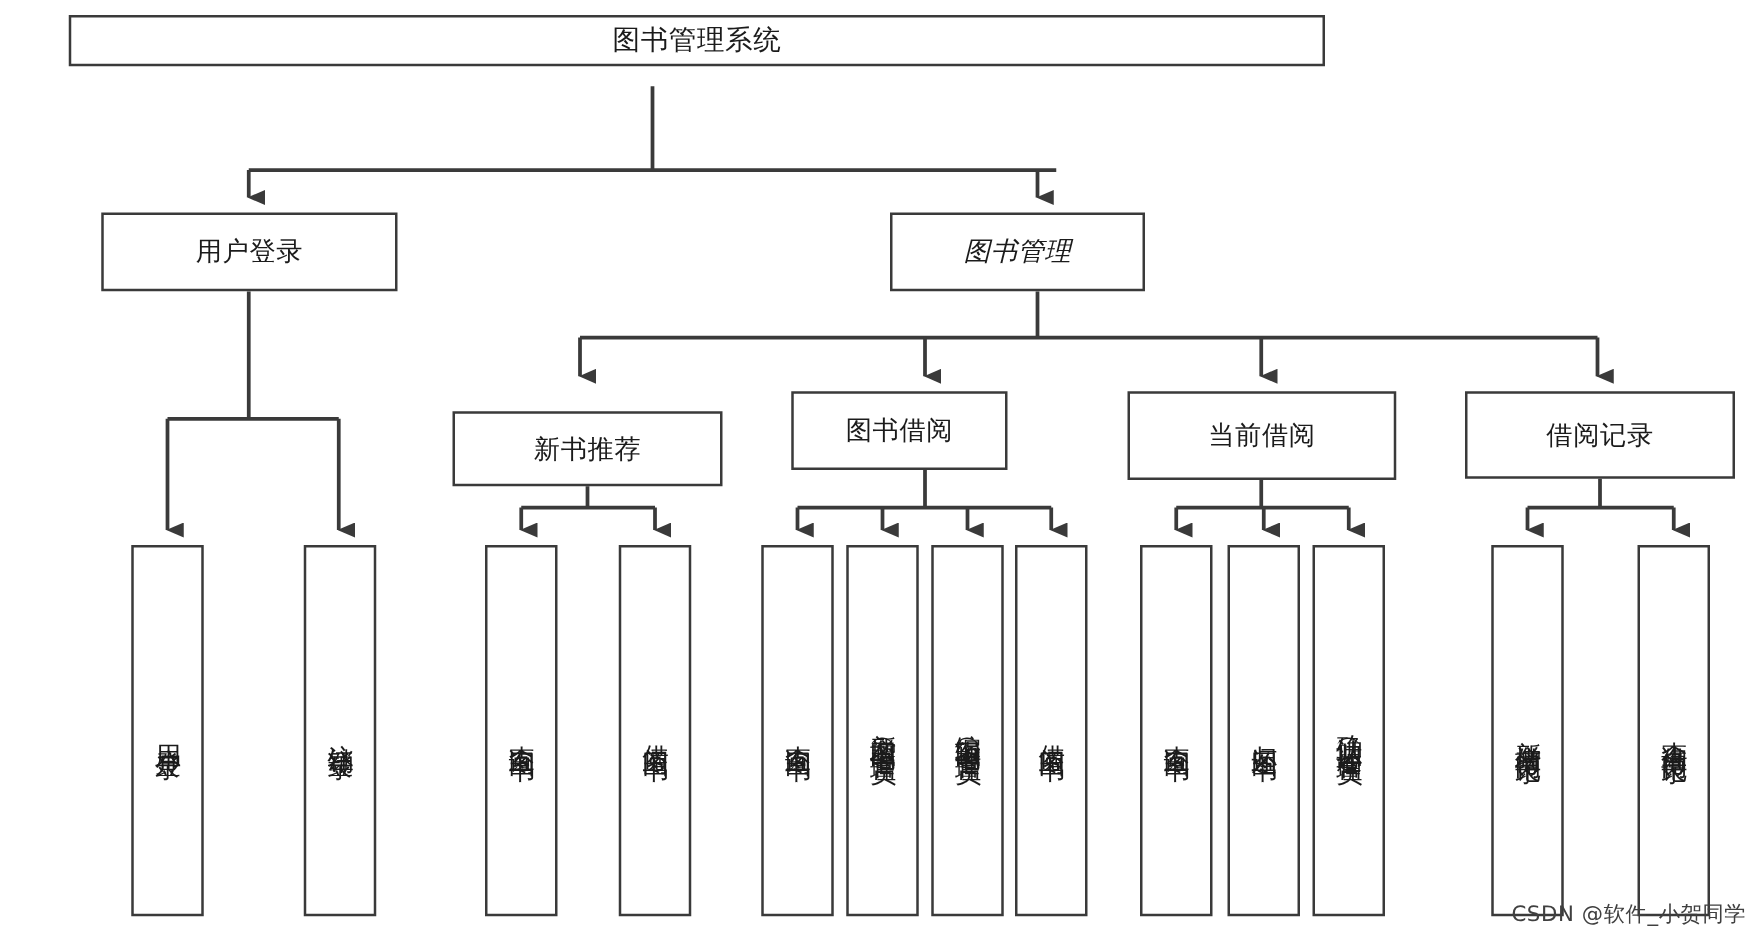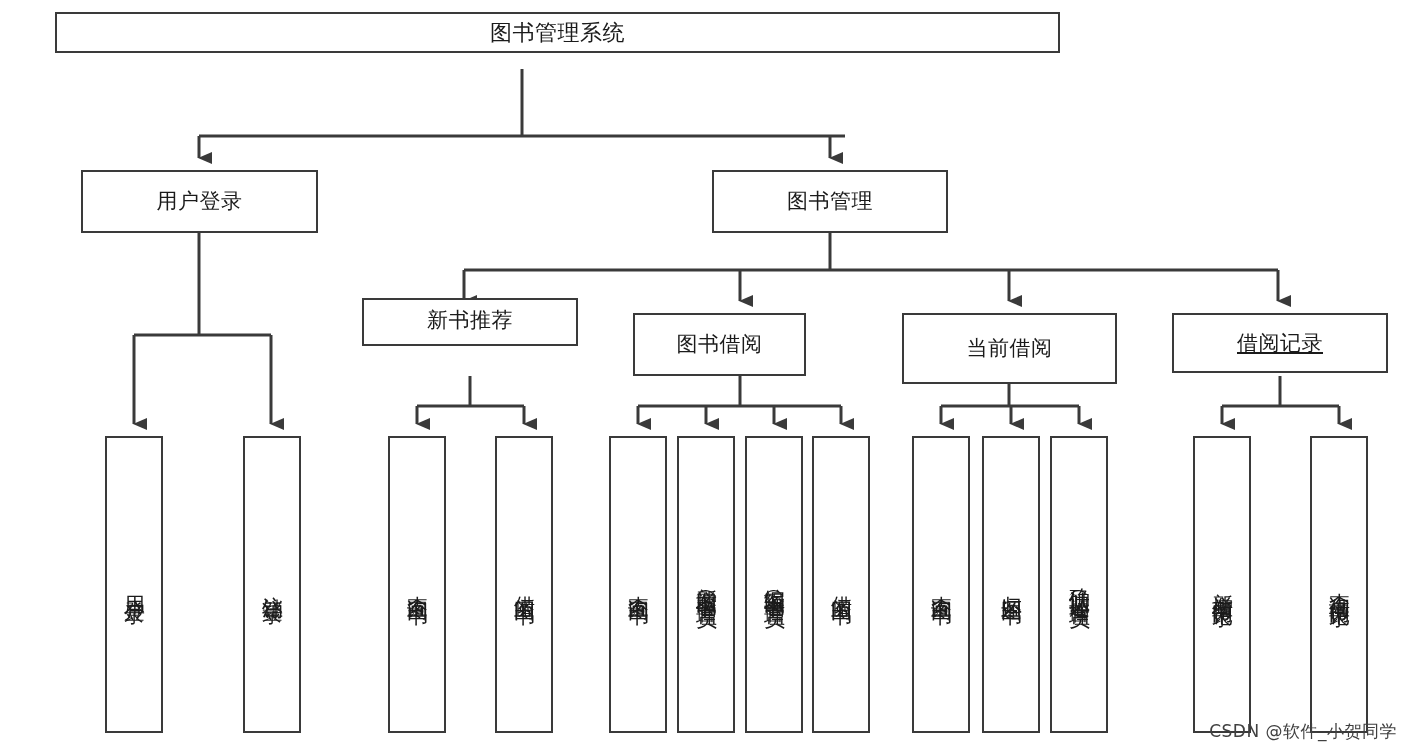--- a/index.html
+++ b/index.html
@@ -125,34 +125,34 @@
     </g>
   </svg>
 
   <div class="node root horiz" style="left:20px; top:12px; width:1005px; height:41px;margin-left:35px;">
     <span class="lbl">图书管理系统</span>
   </div>
 
   <div class="node horiz" style="left:81px; top:170px; width:237px; height:63px;">
     <span class="lbl">用户登录</span>
   </div>
-  <div class="node horiz" style="left:712px; top:170px; width:236px; height:63px;">
+  <div class="node horiz" style="left:712px; top:170px; width:204px; height:63px;font-style:italic;">
     <span class="lbl">图书管理</span>
   </div>
 
-  <div class="node horiz" style="left:362px; top:298px; width:216px; height:48px;font-family:Liberation Mono, monospace;">
+  <div class="node horiz" style="left:362px; top:329px; width:216px; height:60px;">
     <span class="lbl">新书推荐</span>
   </div>
   <div class="node horiz" style="left:633px; top:313px; width:173px; height:63px;justify-content:center;">
     <span class="lbl">图书借阅</span>
   </div>
   <div class="node horiz" style="left:902px; top:313px; width:215px; height:71px;">
     <span class="lbl">当前借阅</span>
   </div>
-  <div class="node horiz" style="left:1172px; top:313px; width:216px; height:60px;text-decoration:underline;">
+  <div class="node horiz" style="left:1172px; top:313px; width:216px; height:70px;">
     <span class="lbl">借阅记录</span>
   </div>
 
   <div class="node vert" style="left:105px; top:436px; width:58px; height:297px;">
     <span class="lbl">用户登录</span>
   </div>
   <div class="node vert" style="left:243px; top:436px; width:58px; height:297px;">
     <span class="lbl">注销登录</span>
   </div>
 

